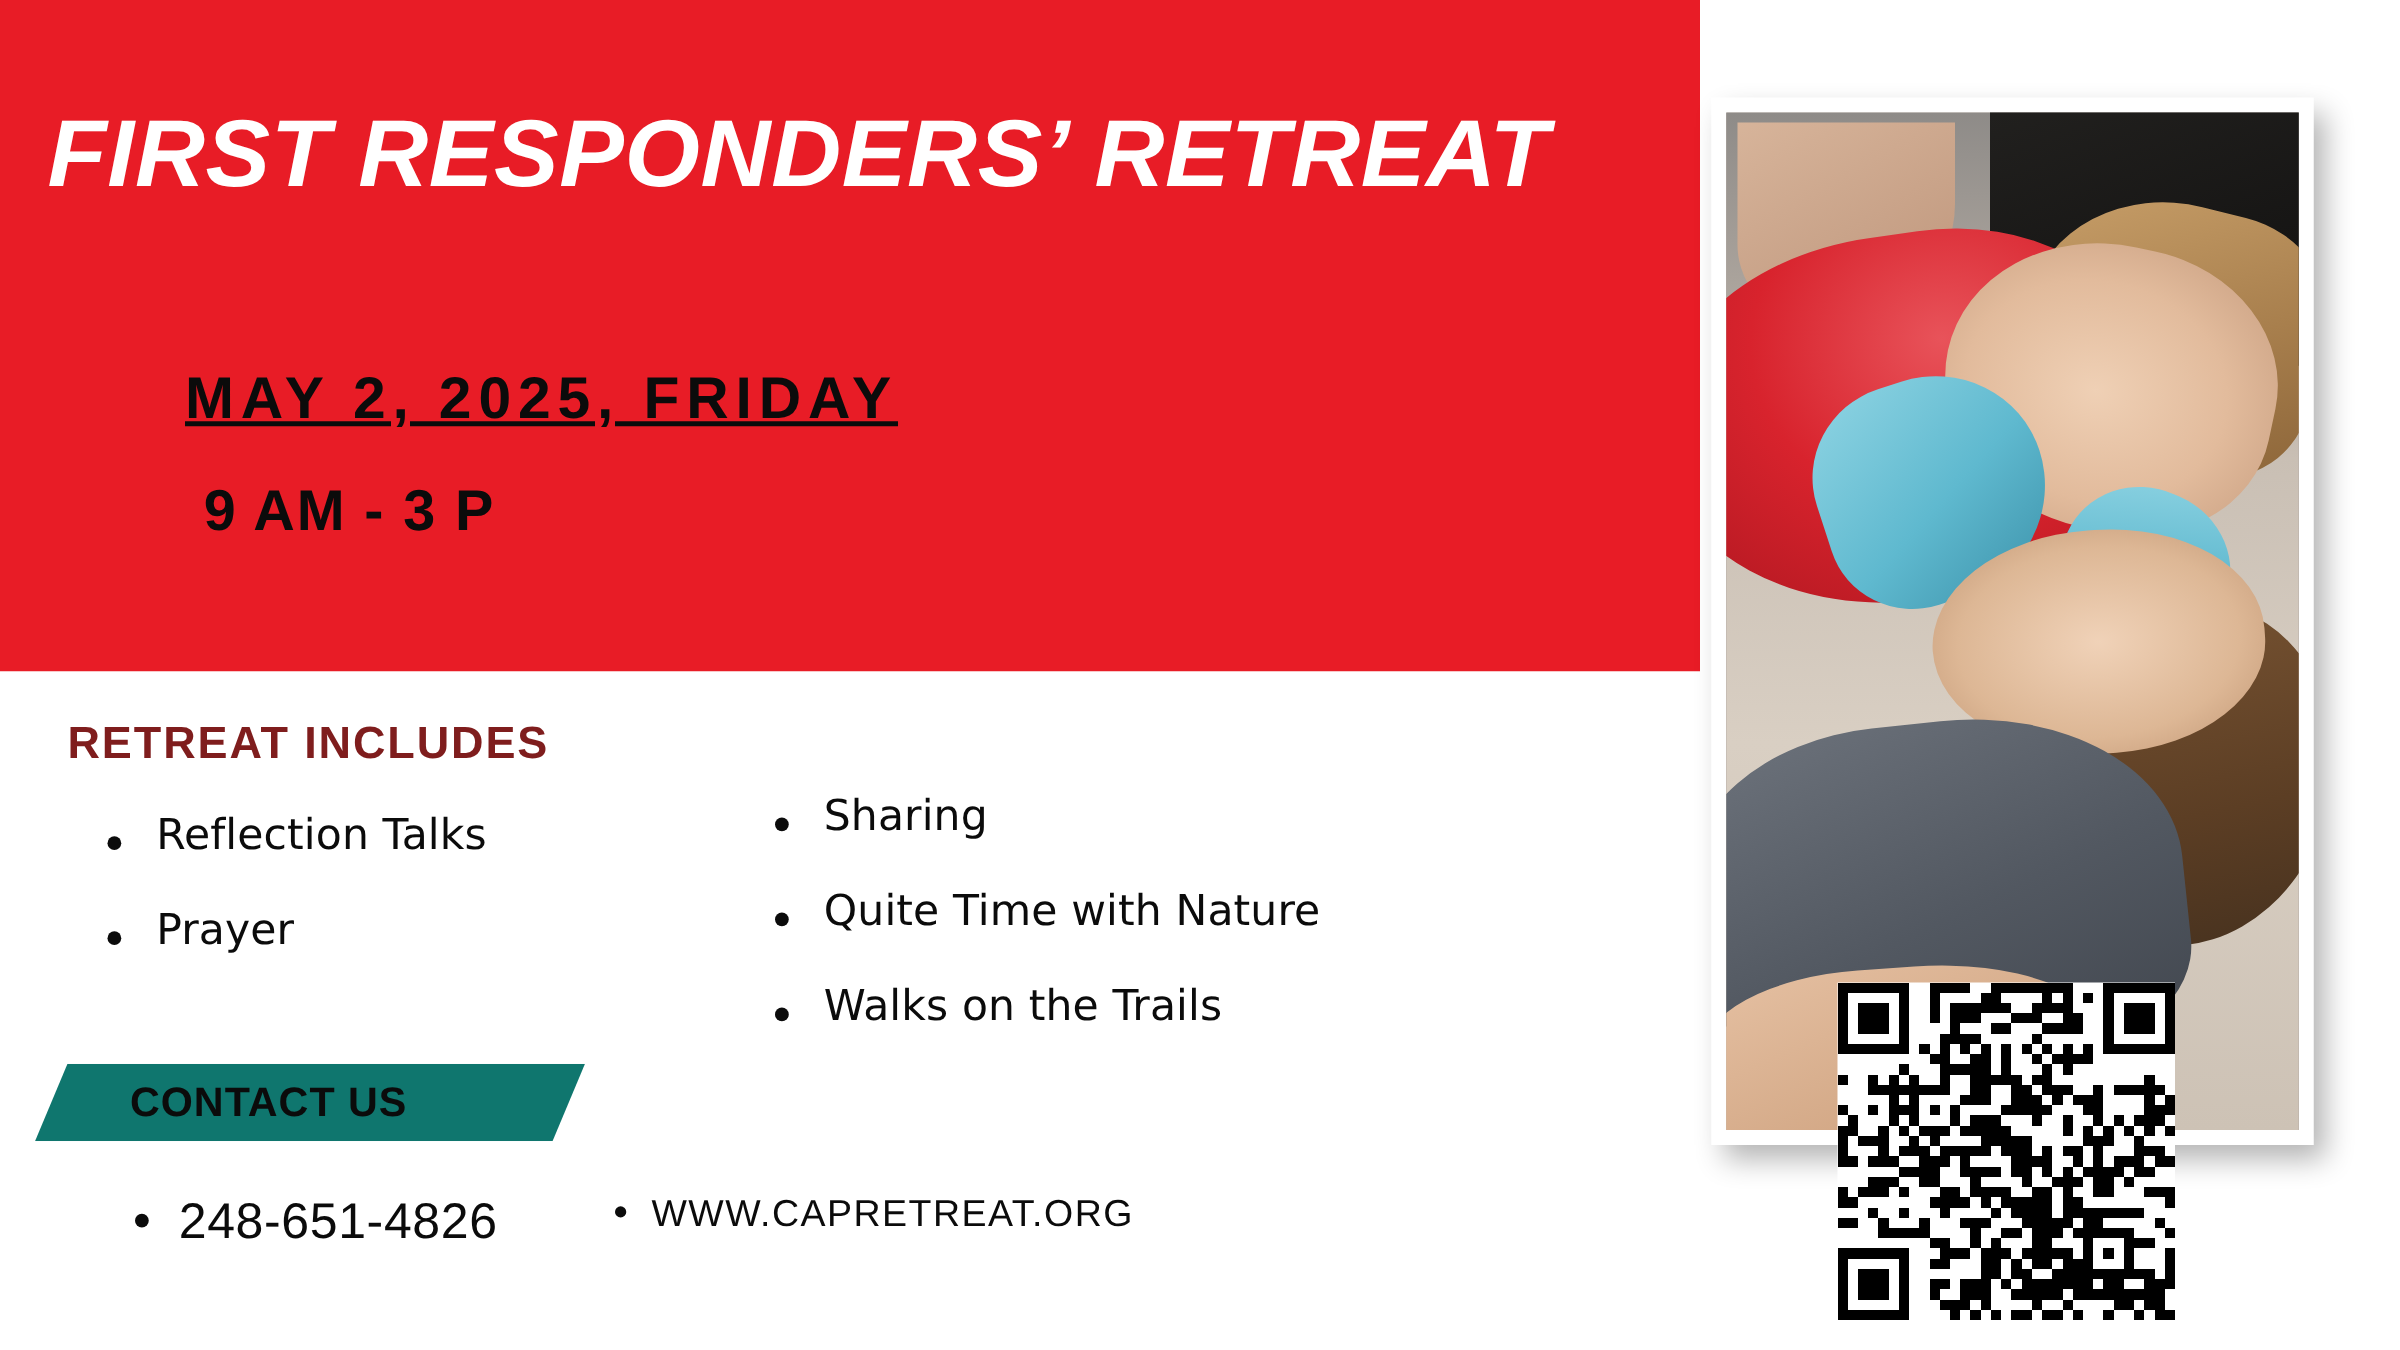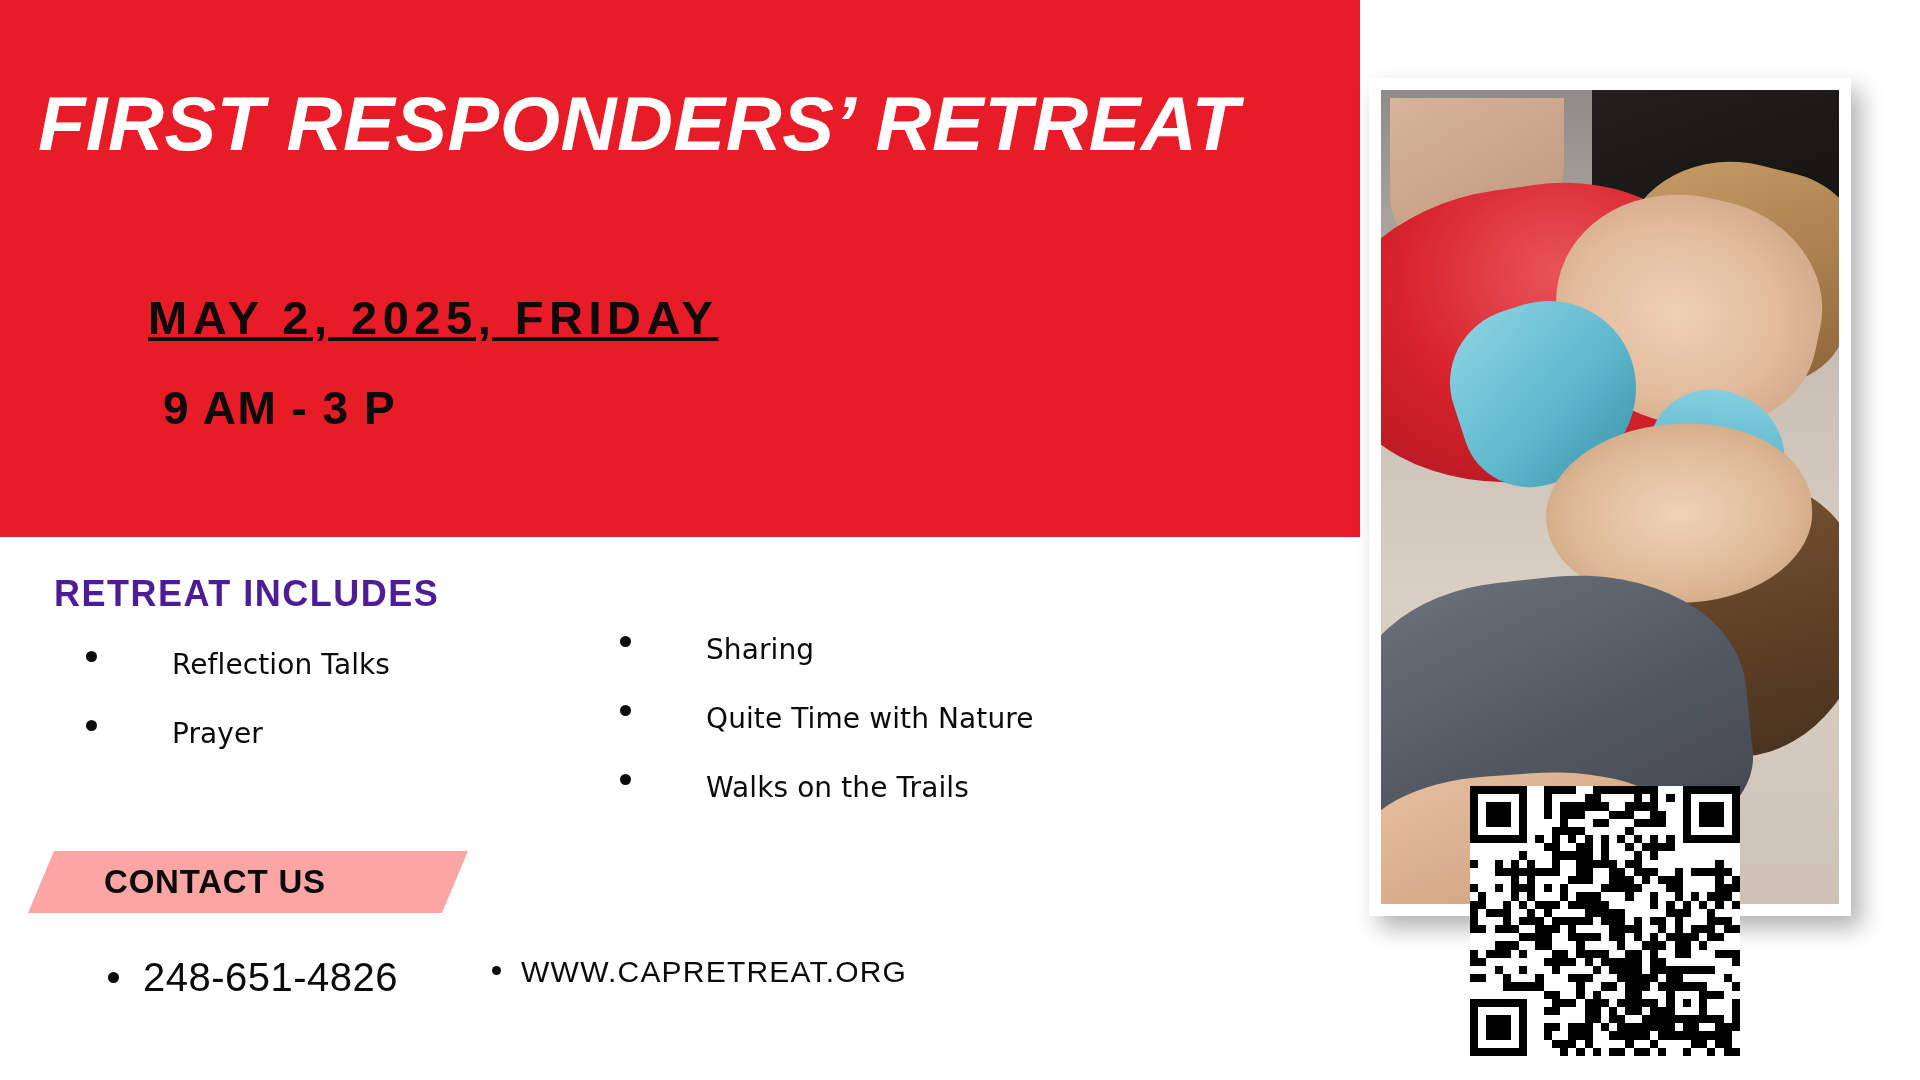--- a/index.html
+++ b/index.html
@@ -74,68 +74,67 @@
     font-weight: bold;
     letter-spacing: 1.5px;
     white-space: nowrap;
   }
 
   
   .includes-heading {
     position: absolute;
     left: 54px;
     top: 573px;
-    color: #4c1d95;
+    color: #7f1d1d;
     font-family: "Liberation Sans", sans-serif;
     font-size: 36px;
     font-weight: bold;
     letter-spacing: 1.5px;
     white-space: nowrap;
   }
 
   .bullet-list {
     position: absolute;
     margin: 0;
     padding: 0;
     list-style: none;
   }
   .bullet-list.col-left  { left: 86px;  top: 648px; }
   .bullet-list.col-right { left: 620px; top: 633px; }
 
   .bullet-list li {
     display: flex;
-    align-items: center;
+    align-items: flex-end;
     color: #0b0b0b;
     font-family: "DejaVu Sans", sans-serif;
-    font-size: 28px;
+    font-size: 34px;
     font-weight: 400;
     white-space: nowrap;
     margin-bottom: 36px;
     letter-spacing: 0.1px;
-    gap: 47px;
   }
   .bullet-list .dot {
     flex: 0 0 auto;
     width: 11px;
     height: 11px;
     border-radius: 50%;
     background: #0b0b0b;
     margin-right: 28px;
     position: relative;
     top: -8px;
   }
 
   
   .contact-banner {
     position: absolute;
     left: 28px;
     top: 851px;
     width: 440px;
     height: 62px;
-    background: #fca5a5;
+    background: #0f766e;
     clip-path: polygon(26px 0, 100% 0, calc(100% - 26px) 100%, 0 100%);
     display: flex;
     align-items: center;
   }
   .contact-banner .label {
     margin-left: 76px;
     color: #0b0b0b;
     font-family: "Liberation Sans", sans-serif;
     font-size: 33px;
     font-weight: bold;

